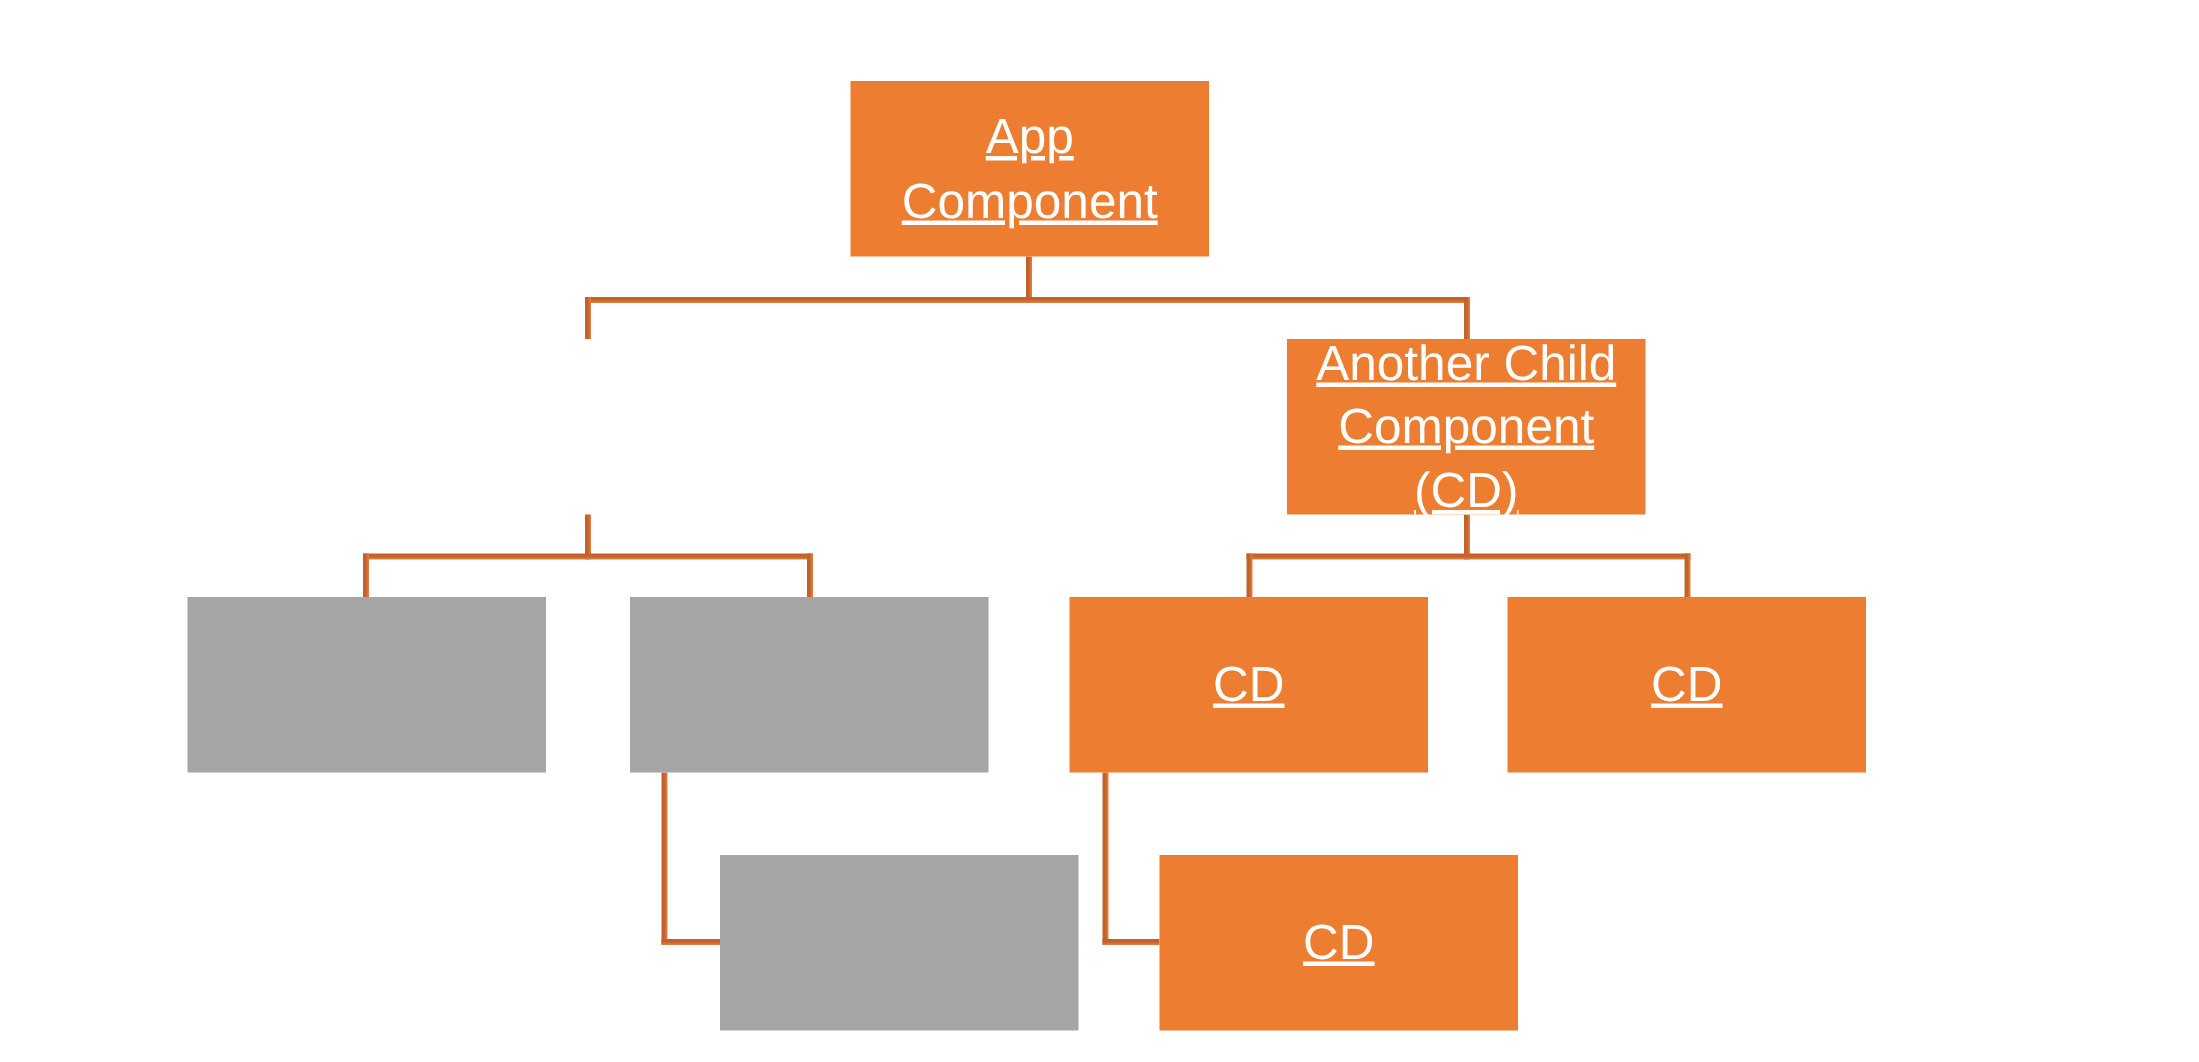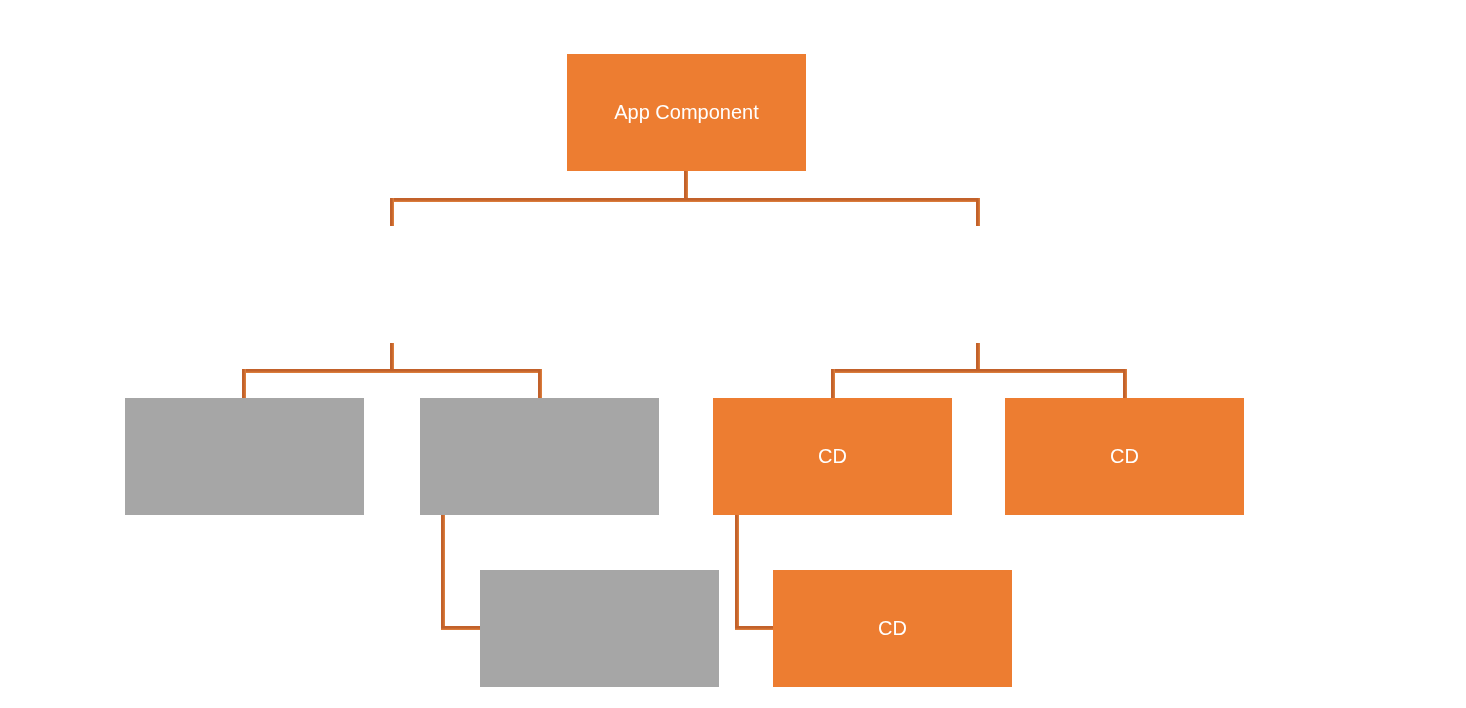--- a/index.html
+++ b/index.html
@@ -19,23 +19,24 @@
     width: 239px; height: 117px;
     box-sizing: border-box;
     display: flex; align-items: center; justify-content: center;
     text-align: center;
     padding: 0 6px;
   }
   .node.orange { background: var(--orange, #ED7D31); }
   .node.gray   { background: var(--gray,   #A6A6A6); }
   .node-label {
     color: var(--label, #ffffff);
-    font-size: 20px;
+    font-size: 33px;
     line-height: 1.28;
     white-space: pre-line;
+    text-decoration: underline;
   }
   
   .pos-app     { left: 567px;  top: 54px;  }
   .pos-count   { left: 273px;  top: 226px; }
   .pos-another { left: 858px;  top: 226px; }
   .pos-g1      { left: 125px;  top: 398px; }
   .pos-g2      { left: 420px;  top: 398px; }
   .pos-cd1     { left: 713px;  top: 398px; }
   .pos-cd2     { left: 1005px; top: 398px; }
   .pos-g3      { left: 480px;  top: 570px; }
@@ -74,20 +75,24 @@
   <div class="hline" style="left:441px; top:626px; width:39px;"></div>
 
   <div class="vline" style="left:735px; top:515px; height:115px;"></div>
   <div class="hline" style="left:735px; top:626px; width:38px;"></div>
 
   <div class="node pos-app orange">
     <span class="node-label">App Component</span>
   </div>
 
 
+  <div class="node pos-another orange">
+    <span class="node-label">Another Child
+Component (CD)</span>
+  </div>
 
   <div class="node pos-g1 gray">
     <span class="node-label"></span>
   </div>
 
   <div class="node pos-g2 gray">
     <span class="node-label"></span>
   </div>
 
   <div class="node pos-cd1 orange">

